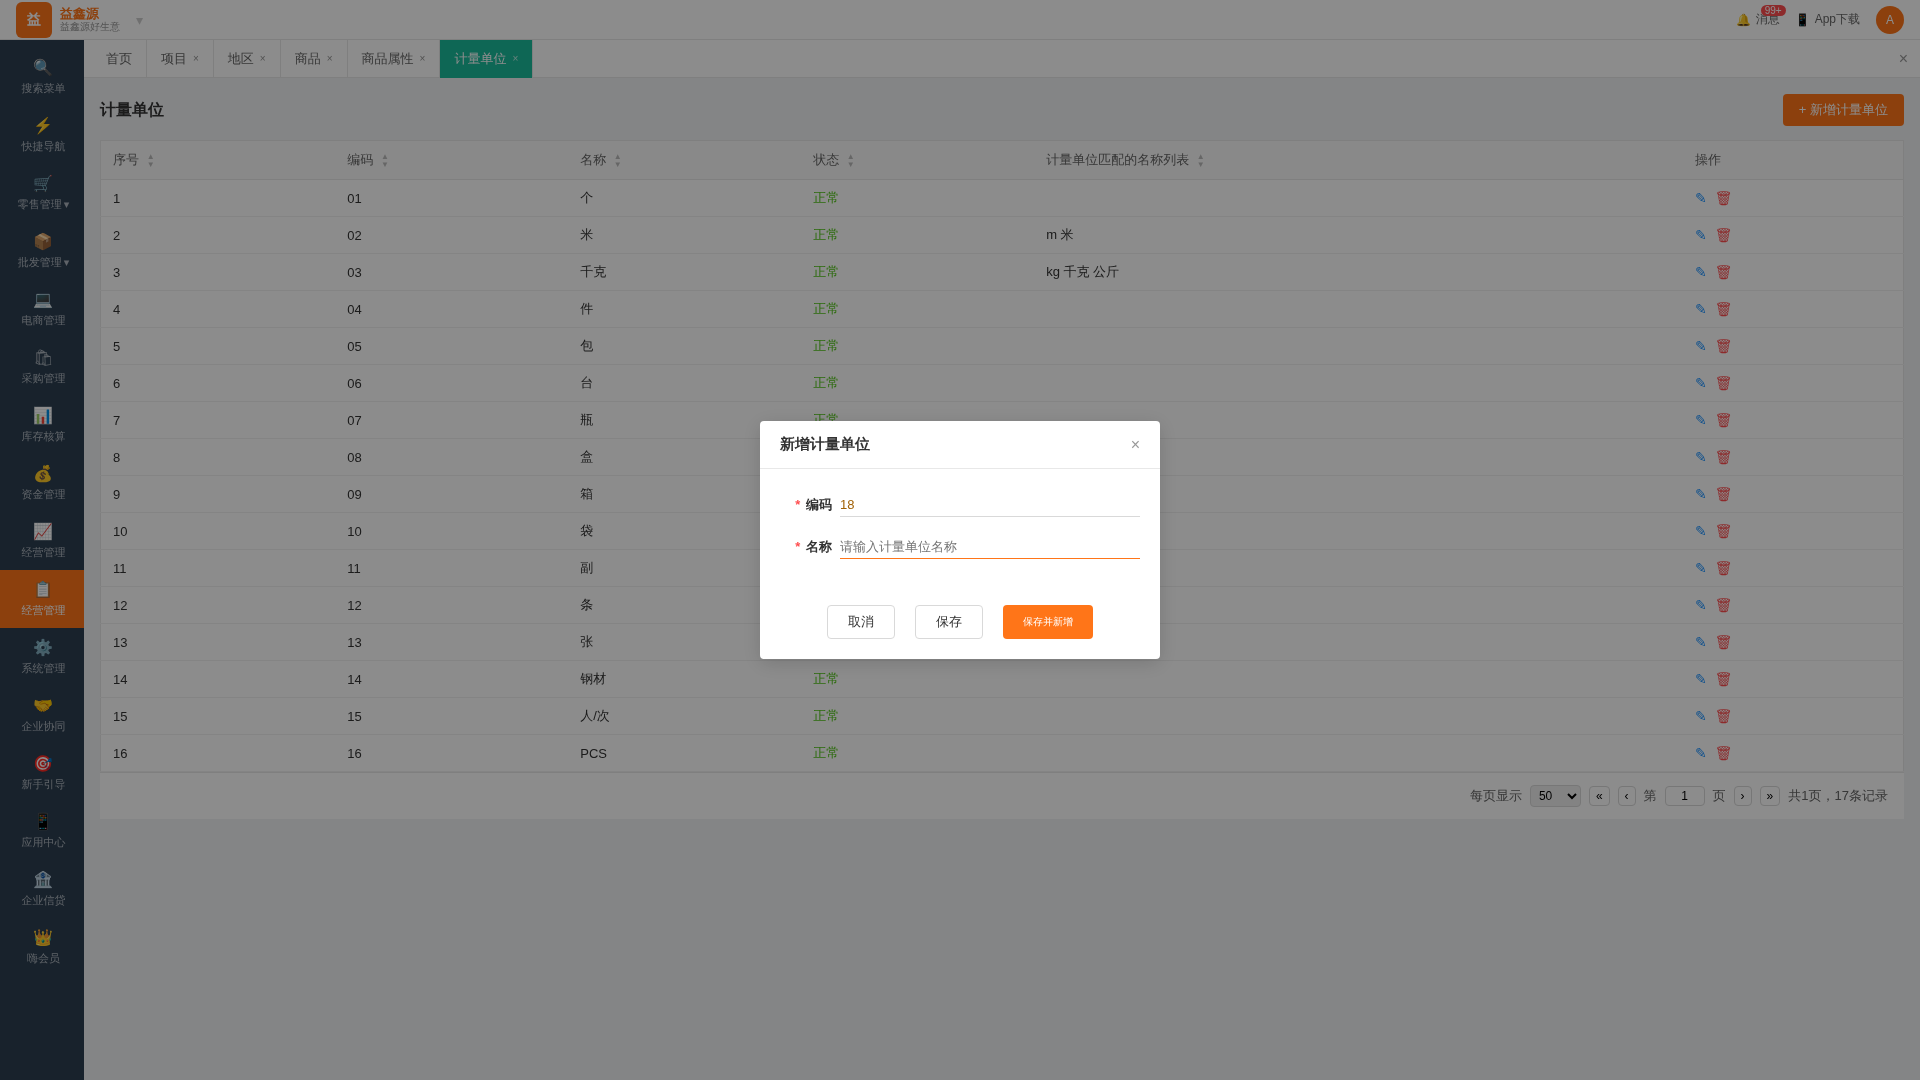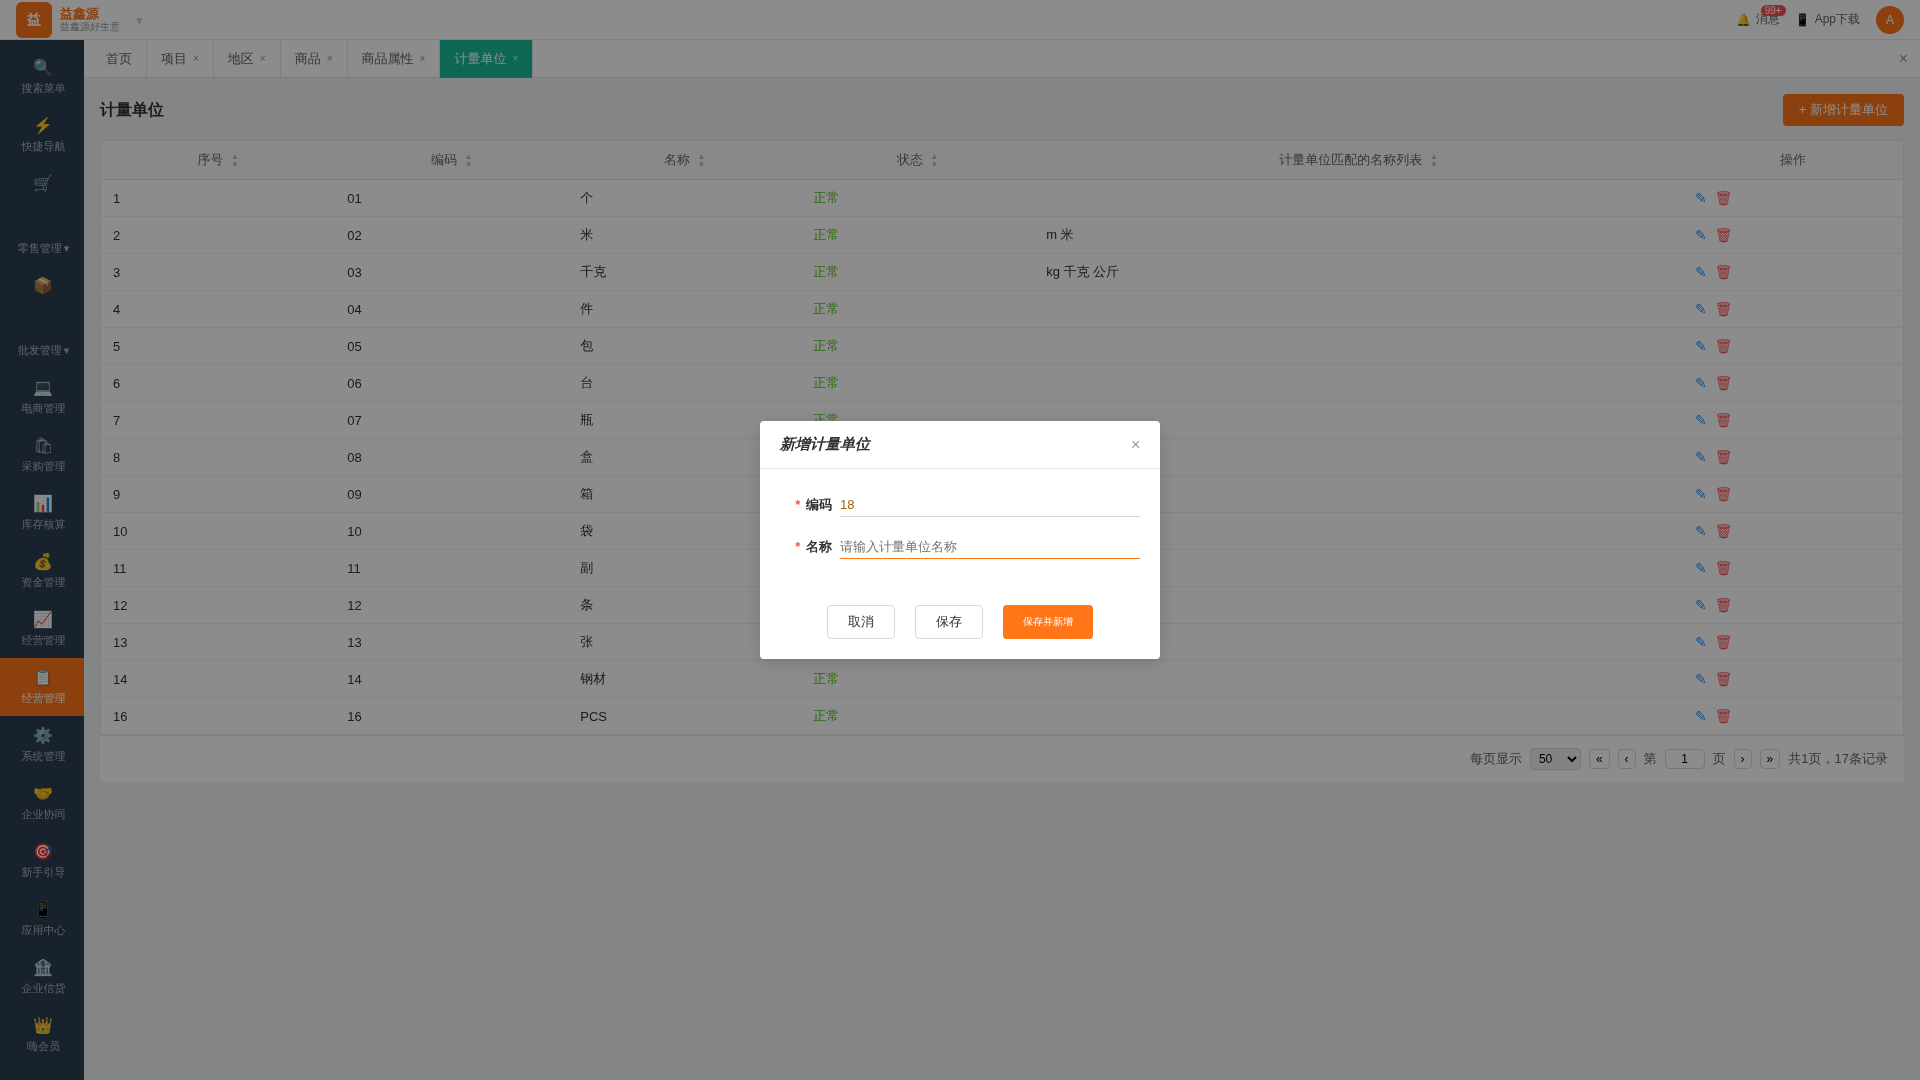--- a/index.html
+++ b/index.html
@@ -119,21 +119,20 @@
       font-size: 16px;
     }
     .sidebar-item .si-label {
       font-size: 11px;
       text-align: center;
     }
     .sidebar-dropdown {
       display: flex;
       align-items: center;
       gap: 2px;
-      margin-top: 44px;
     }
 
     
     .main-content {
       flex: 1;
       display: flex;
       flex-direction: column;
       overflow: hidden;
     }
 
@@ -207,21 +206,21 @@
     
     .data-table {
       width: 100%;
       background: #fff;
       border-collapse: collapse;
       border: 1px solid #e8e8e8;
     }
     .data-table th {
       background: #fafafa;
       padding: 10px 12px;
-      text-align: center;
+      text-align: left;
       font-weight: 500;
       color: #666;
       border-bottom: 1px solid #e8e8e8;
       font-size: 13px;
     }
     .data-table td {
       padding: 9px 12px;
       border-bottom: 1px solid #f0f0f0;
       color: #333;
       font-size: 13px;
@@ -305,21 +304,20 @@
       border-radius: 4px;
       width: 400px;
       box-shadow: 0 4px 20px rgba(0,0,0,0.15);
     }
     .modal-header {
       display: flex;
       align-items: center;
       justify-content: space-between;
       padding: 14px 20px;
       border-bottom: 1px solid #e8e8e8;
-      font-style: italic;
     }
     .modal-title {
       font-size: 15px;
       font-weight: bold;
       color: #333;
     }
     .modal-close {
       cursor: pointer;
       font-size: 16px;
       color: #999;
@@ -734,20 +732,33 @@
     <td><span class="status-normal">正常</span></td>
     <td></td>
     <td>
       <div class="action-btns">
         <span class="edit-icon">✎</span>
         <span class="del-icon">🗑</span>
       </div>
     </td>
   </tr>
             <tr>
+    <td>15</td>
+    <td>15</td>
+    <td>人/次</td>
+    <td><span class="status-normal">正常</span></td>
+    <td></td>
+    <td>
+      <div class="action-btns">
+        <span class="edit-icon">✎</span>
+        <span class="del-icon">🗑</span>
+      </div>
+    </td>
+  </tr>
+            <tr>
     <td>16</td>
     <td>16</td>
     <td>PCS</td>
     <td><span class="status-normal">正常</span></td>
     <td></td>
     <td>
       <div class="action-btns">
         <span class="edit-icon">✎</span>
         <span class="del-icon">🗑</span>
       </div>

